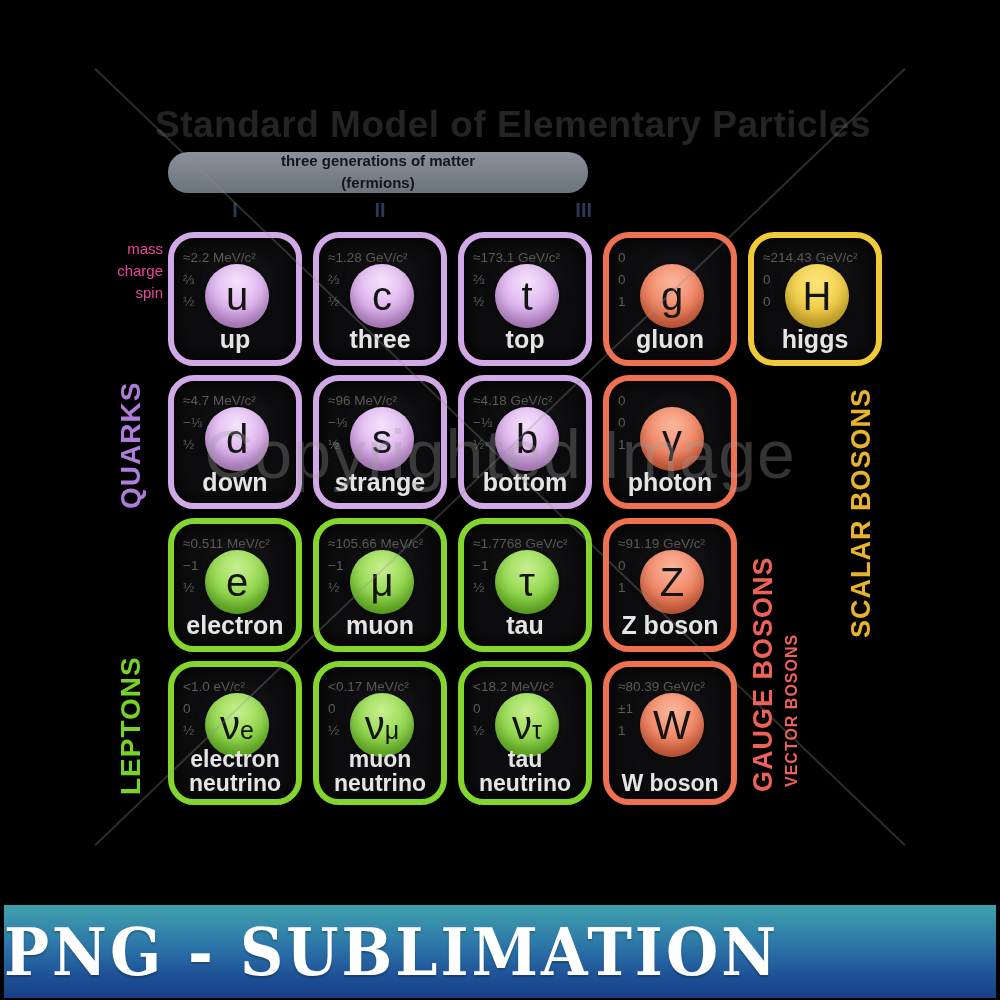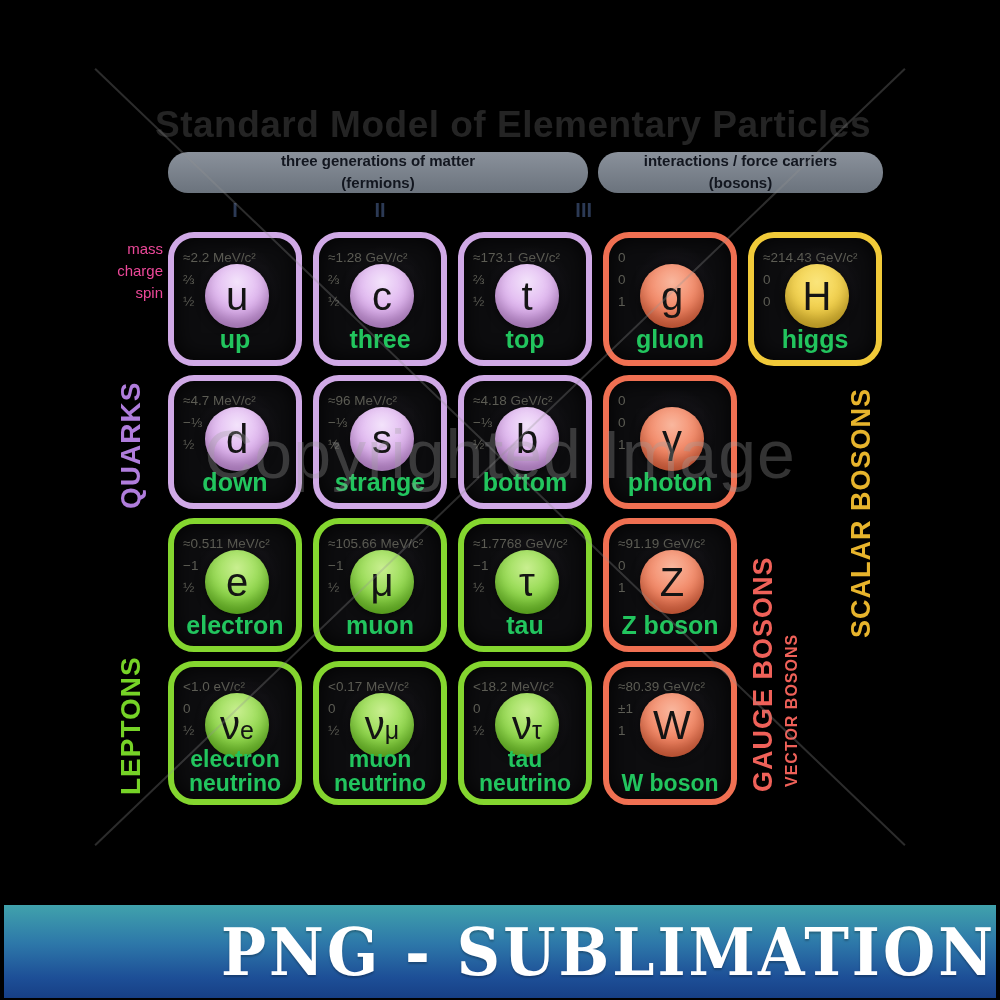--- a/index.html
+++ b/index.html
@@ -45,21 +45,21 @@
           justify-content:center;color:#141414;z-index:2;
           box-shadow:0 0 10px rgba(0,0,0,.8), inset 0 -10px 14px rgba(0,0,0,.25);}
   .quark .circle{background:radial-gradient(circle at 50% 28%, #f3e3fb, #d49ae8 78%);}
   .lepton .circle{background:radial-gradient(circle at 50% 28%, #c9ef90, #72cc28 80%);}
   .boson .circle{background:radial-gradient(circle at 50% 28%, #f9b79e, #ef6a43 80%);}
   .scalar .circle{background:radial-gradient(circle at 50% 28%, #fae57b, #edc32f 80%);}
   .sym{font-size:40px;line-height:1;}
   .sub{font-size:25px;line-height:1;position:relative;top:5px;}
 
   .pname{position:absolute;left:0;right:0;bottom:8px;text-align:center;
-         font-size:25px;font-weight:bold;color:#22c55e;white-space:pre-line;
+         font-size:25px;font-weight:bold;color:#e5e5e5;white-space:pre-line;
          line-height:1.05;z-index:2;}
   .cell.tall .pname{font-size:23px;bottom:4px;}
 
   .vlabel{position:absolute;writing-mode:vertical-rl;transform:rotate(180deg);
           display:flex;align-items:center;justify-content:center;
           font-weight:bold;letter-spacing:1px;text-align:center;}
   .lbl-quarks{left:114px;top:376px;height:138px;width:34px;font-size:28px;color:#b07ddc;}
   .lbl-leptons{left:114px;top:642px;height:168px;width:34px;font-size:28px;color:#76d327;}
   .lbl-gauge{left:748px;top:543px;height:262px;width:30px;font-size:27px;color:#ef6159;}
   .lbl-vector{left:782px;top:616px;height:188px;width:20px;font-size:16px;color:#ef6159;}
@@ -67,41 +67,37 @@
 
   .watermark{position:absolute;left:0;right:0;top:415px;text-align:center;
              font-size:68px;color:rgba(160,160,160,.32);letter-spacing:1px;z-index:5;}
   .diag{position:absolute;left:-61px;top:456px;width:1122px;height:2px;
         background:rgba(145,145,145,.30);z-index:4;}
   .diag.d1{transform:rotate(43.8deg);}
   .diag.d2{transform:rotate(-43.8deg);}
 
   .banner{position:absolute;left:4px;right:4px;top:905px;height:93px;
           background:linear-gradient(#40a2ac 0%, #2d77a9 42%, #1d4f97 78%, #173f85 100%);
-          display:flex;align-items:center;justify-content:flex-end;}
+          display:flex;align-items:center;justify-content:flex-start;}
   .banner-text{font-family:"DejaVu Serif",serif;font-weight:bold;font-size:60px;
                color:#fff;letter-spacing:3px;transform:scaleY(1.08);
                text-shadow:0 2px 2px rgba(0,0,0,.25);}
 </style>
 </head>
 <body>
 
 <div class="stage">
   <div class="design">
 
     <div class="title">Standard Model of Elementary Particles</div>
 
     <div class="pill pill-fermions">
       <span>three generations of matter</span>
       <span>(fermions)</span>
     </div>
-    <div class="pill pill-bosons">
-      <span>interactions / force carriers</span>
-      <span>(bosons)</span>
-    </div>
 
     <div class="gen gen1">I</div>
     <div class="gen gen2">II</div>
     <div class="gen gen3">III</div>
 
     <div class="axis-labels">
       <div>mass</div>
       <div>charge</div>
       <div>spin</div>
     </div>

